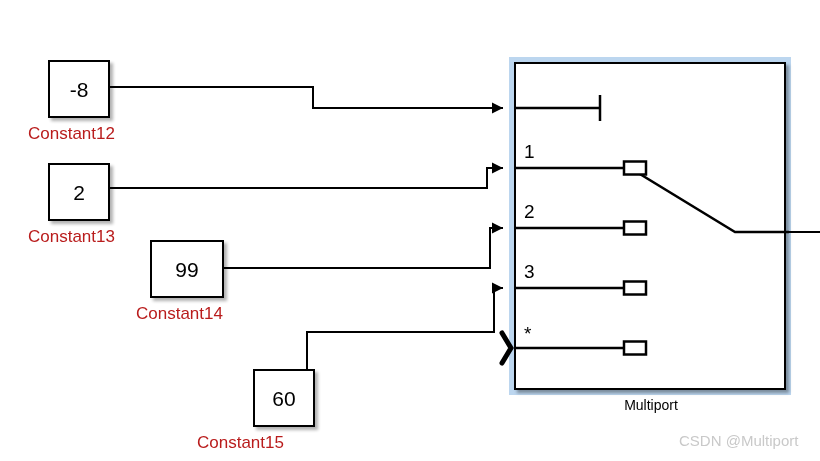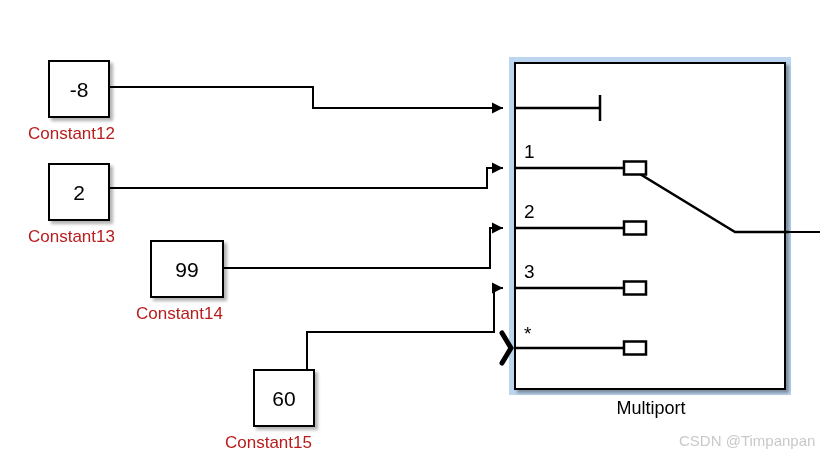--- a/index.html
+++ b/index.html
@@ -78,21 +78,21 @@
     color: #000000;
     line-height: 1;
   }
   #switch-name {
     position: absolute;
     left: 560px;
     top: 397px;
     width: 182px;
     text-align: center;
     font-family: "Liberation Sans", sans-serif;
-    font-size: 18px;
+    font-size: 14px;
     color: #000000;
     line-height: 1.25;
   }
 
   
   #watermark {
     position: absolute;
     left: 679px;
     top: 432px;
     font-family: "Liberation Sans", sans-serif;
@@ -164,26 +164,26 @@
   <div class="const-label" style="left:28px; top:227px; width:102px;">Constant13</div>
 
   <div class="const-block" style="left:150px; top:240px; width:74px; height:58px;">
     <span class="const-value">99</span>
   </div>
   <div class="const-label" style="left:136px; top:304px; width:102px;">Constant14</div>
 
   <div class="const-block" style="left:217px; top:369px; width:62px; height:58px;margin-left:36px;">
     <span class="const-value">60</span>
   </div>
-  <div class="const-label" style="left:197px; top:433px; width:102px;margin-left:28px;">Constant15</div>
+  <div class="const-label" style="left:197px; top:433px; width:102px;">Constant15</div>
 
   <div class="port-label" style="left:524px; top:142px;">1</div>
   <div class="port-label" style="left:524px; top:202px;">2</div>
   <div class="port-label" style="left:524px; top:262px;">3</div>
   <div class="port-label" style="left:524px; top:324px;">*</div>
 
   <div id="switch-name">
     <div>Multiport</div>
   </div>
 
-  <div id="watermark">CSDN @Timpanpan</div>
+  <div id="watermark">CSDN @Multiport</div>
 
 </div>
 
 </body></html>

